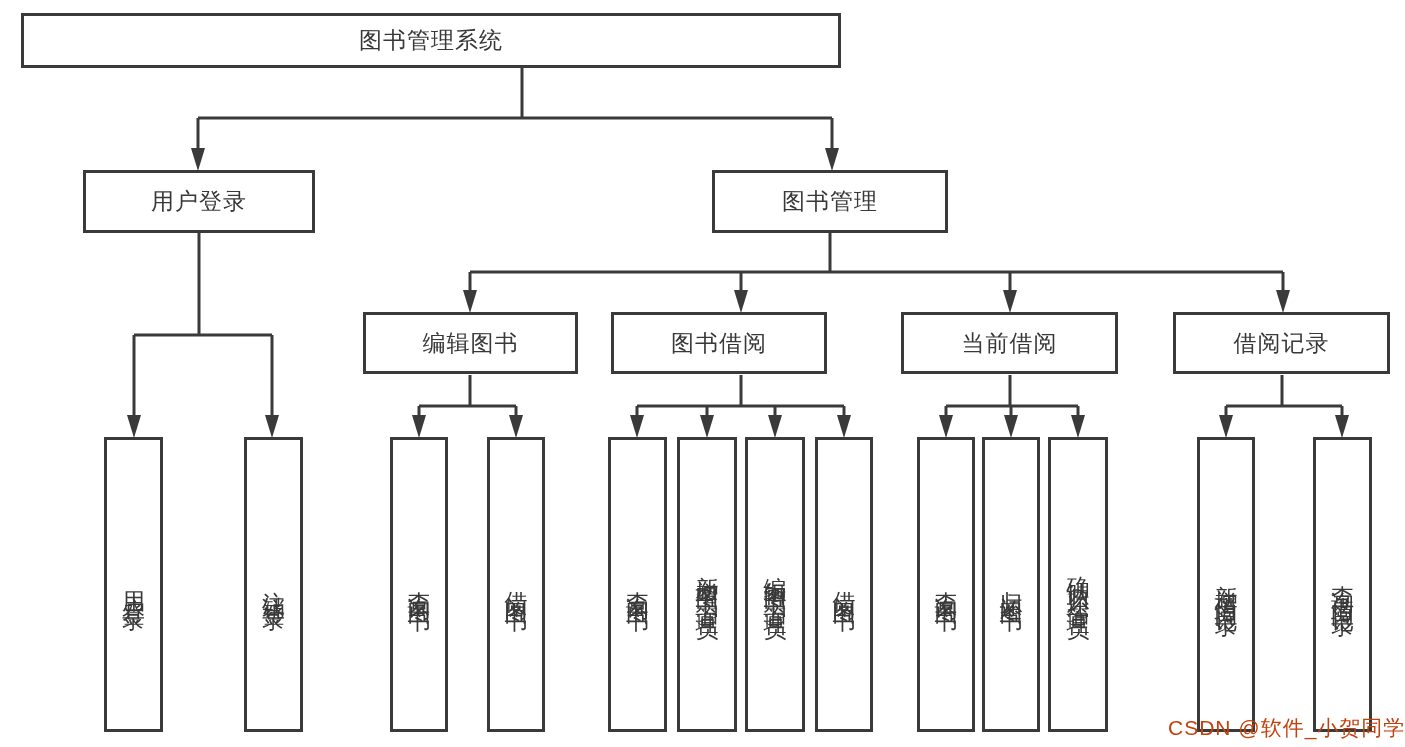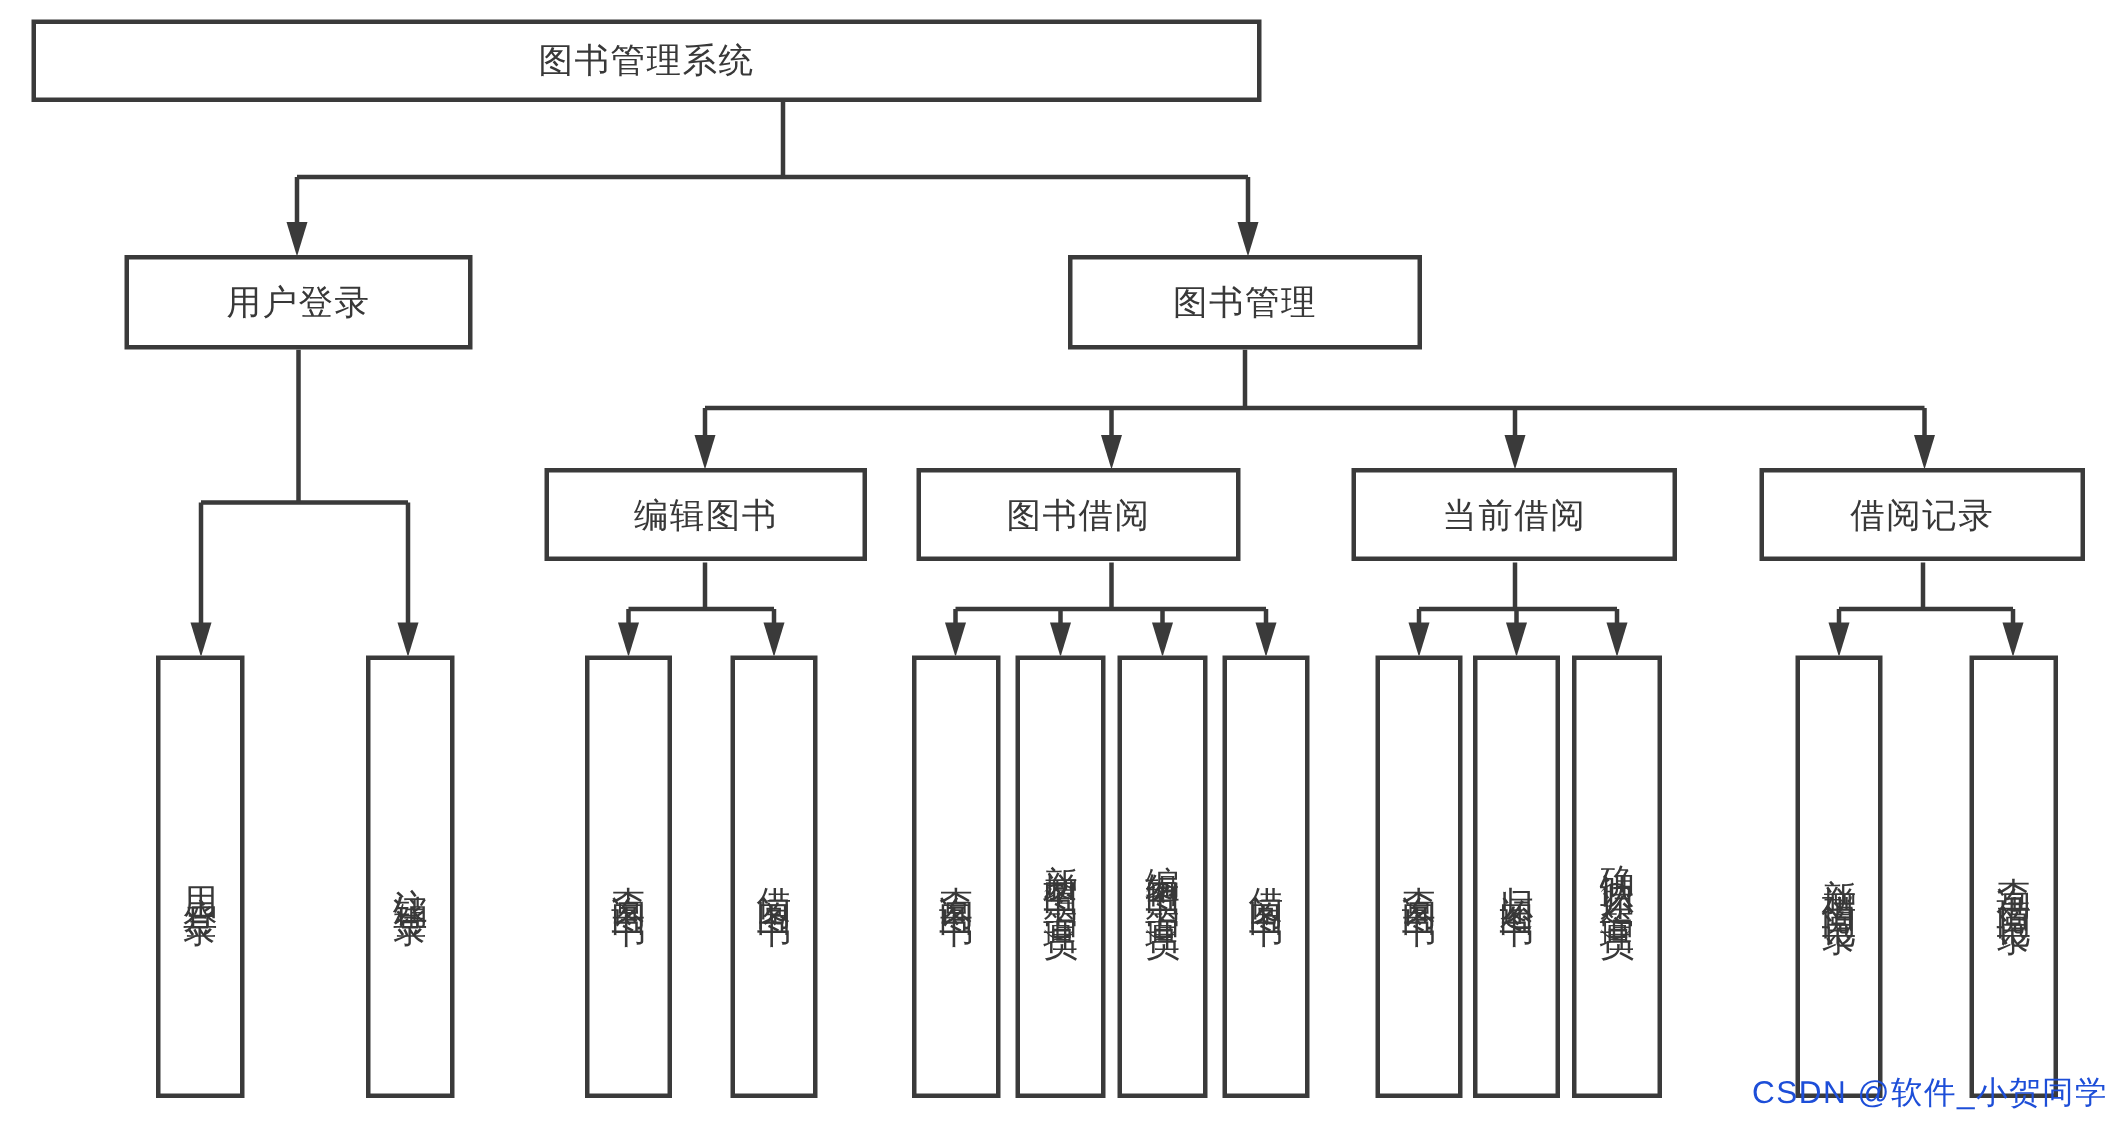--- a/index.html
+++ b/index.html
@@ -36,21 +36,21 @@
     line-height: 1;
     letter-spacing: 6px;
     font-size: 23px;
     color: #383838;
   }
   .watermark {
     position: absolute;
     left: 1168px;
     top: 714px;
     font-size: 21px;
-    color: #1d4ed8;
+    color: #c2410c;
     white-space: nowrap;
     z-index: 3;
     letter-spacing: 1px;
   }
 </style>
 </head>
 <body>
 
 <div class="stage">
 

